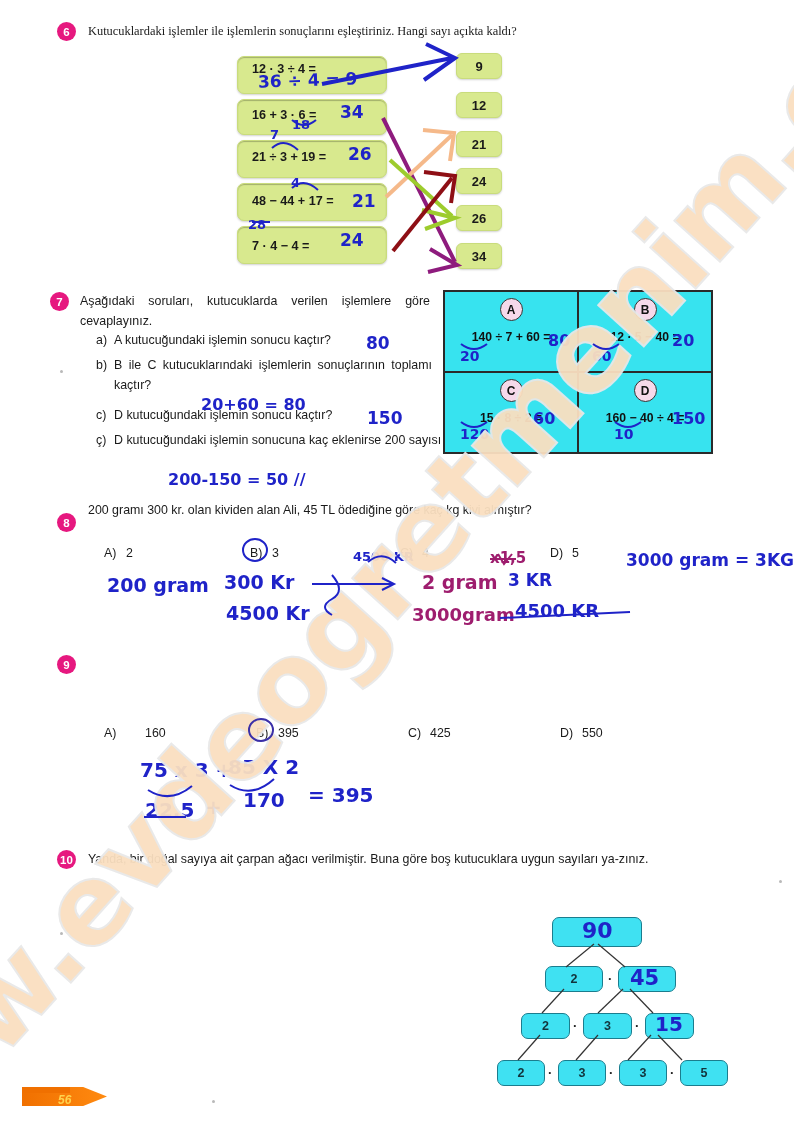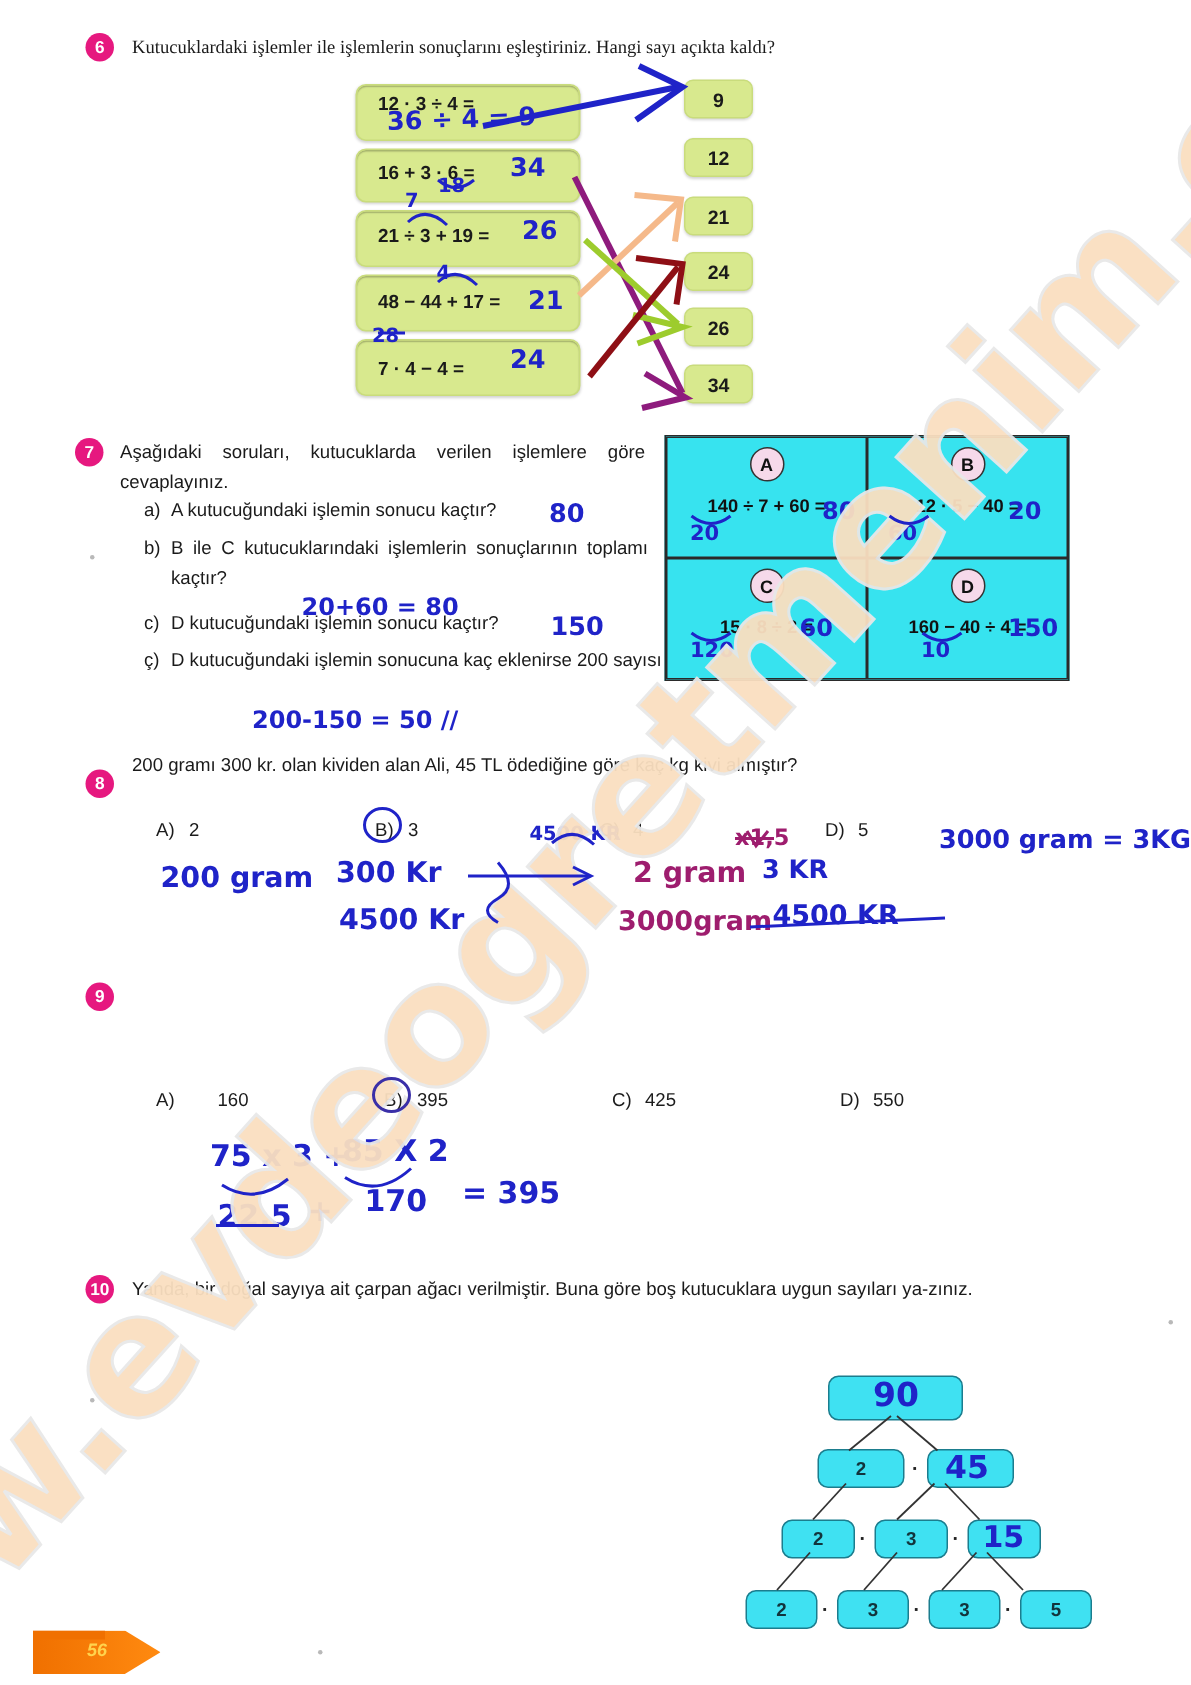--- a/index.html
+++ b/index.html
@@ -52,21 +52,21 @@
         border-radius:7px;display:flex;align-items:center;justify-content:center;
         font-size:12.5px;font-weight:bold;color:#12343c;}
   .tdot{position:absolute;font-size:13px;font-weight:bold;color:#222;}
 
   
   .hw{position:absolute;font-family:"DejaVu Sans",sans-serif;
       color:#1f23c8;font-weight:bold;white-space:nowrap;}
   .hw.purple{color:#9e1d6e;}
 
   
-  .pagetab{position:absolute;left:22px;top:1087px;width:85px;height:29px;
+  .pagetab{position:absolute;left:22px;top:1087px;width:85px;height:19px;
            background:linear-gradient(90deg,#f07000,#ff8a10);
            clip-path:polygon(0 0,72% 0,100% 50%,72% 100%,0 100%);}
   .pagetab span{position:absolute;left:36px;top:6px;color:#ffd34d;
            font-size:12px;font-weight:bold;font-style:italic;}
   .pagetab .back{position:absolute;left:-22px;top:-6px;width:70px;height:12px;
            background:#f07000;}
   .dotmark{position:absolute;width:3px;height:3px;background:#b9b9b9;border-radius:50%;}
 </style>
 </head>
 <body>

